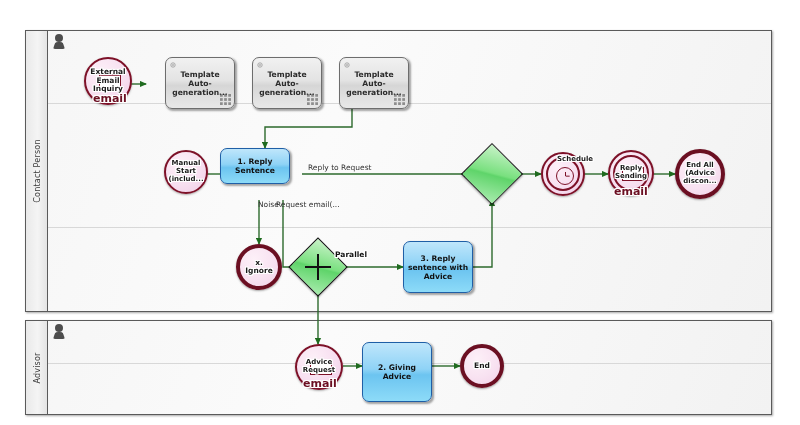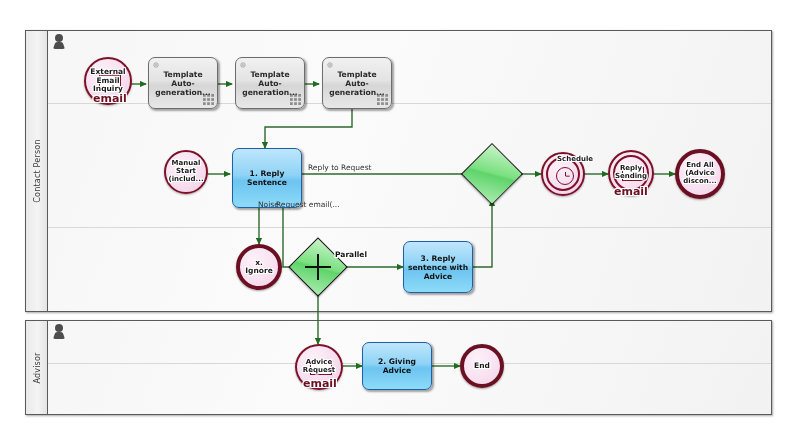--- a/index.html
+++ b/index.html
@@ -120,20 +120,21 @@
     display:flex;align-items:center;justify-content:center;text-align:center;
     box-shadow:1.5px 1.5px 2px rgba(0,0,0,.35);
   }
   .task-blue{
     border:1.6px solid #1f5fa6;
     background:linear-gradient(180deg,#bfe6fb 0%,#8fd3f6 45%,#6cc4f0 55%,#8ddbf8 100%);
   }
   .task-gray{
     border:1.2px solid #6d6d6d;
     background:linear-gradient(180deg,#f1f1f1 0%,#e3e3e3 45%,#d6d6d6 55%,#e8e8e8 100%);
+    margin-left:17px;
   }
   .task-label{
     font-size:7.6px;line-height:9px;color:#111;font-weight:bold;
     padding:0 3px;
   }
   .task-gray .task-label{color:#2b2b2b;}
   .marker-gear{
     position:absolute;left:3px;top:3px;width:8px;height:8px;opacity:.55;
   }
   .marker-list{
@@ -305,21 +306,21 @@
           <rect x="4.5" y="9" width="3" height="3"></rect>
           <rect x="9" y="9" width="3" height="3"></rect>
         </g>
     </svg>
   </div>
 
   <div class="event ev-start" style="left:164px;top:150px;width:44px;height:44px;">
     <div class="ev-label small">Manual Start (includ...</div>
   </div>
 
-  <div class="task task-blue" style="left:232px;top:148px;width:70px;height:60px;">
+  <div class="task task-blue" style="left:220px;top:148px;width:70px;height:36px;">
     <div class="task-label">1. Reply Sentence</div>
   </div>
 
   <div class="flow-label" style="left:308px;top:163px;">Reply to Request</div>
   <div class="flow-label" style="left:258px;top:200px;">Noise</div>
   <div class="flow-label" style="left:276px;top:200px;">Request email(...</div>
 
   <div class="event ev-end" style="left:236px;top:244px;width:46px;height:46px;">
     <div class="ev-label">x. Ignore</div>
   </div>
@@ -358,21 +359,21 @@
   <div class="event ev-end" style="left:675px;top:149px;width:50px;height:50px;">
     <div class="ev-label small">End All (Advice discon...</div>
   </div>
 
   <div class="event ev-start" style="left:295px;top:344px;width:48px;height:46px;">
     <div class="env" style="left:13px;top:15px;width:22px;height:14px;"></div>
     <div class="ev-label small">Advice Request</div>
   </div>
   <div class="email-tag" style="left:303px;top:377px;">email</div>
 
-  <div class="task task-blue" style="left:362px;top:342px;width:70px;height:48px;">
+  <div class="task task-blue" style="left:362px;top:342px;width:70px;height:60px;">
     <div class="task-label">2. Giving Advice</div>
   </div>
 
   <div class="event ev-end" style="left:460px;top:344px;width:44px;height:44px;">
     <div class="ev-label">End</div>
   </div>
 
 </div>
 
 </body></html>

